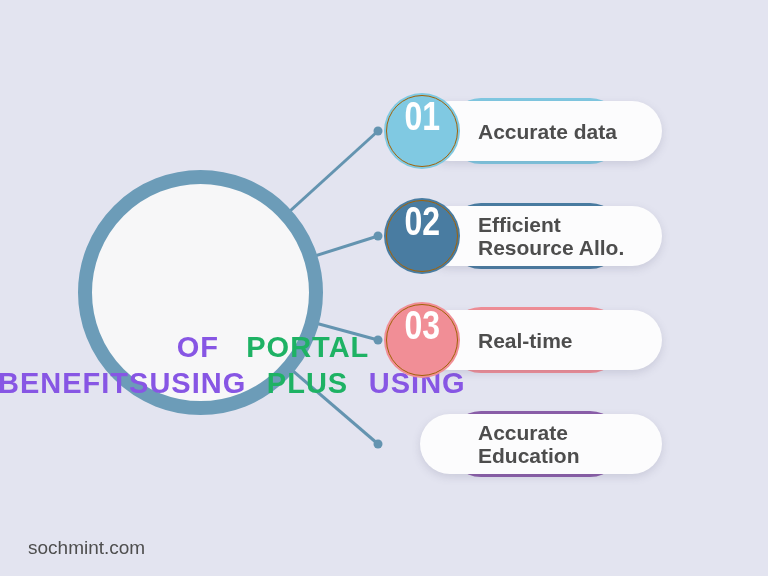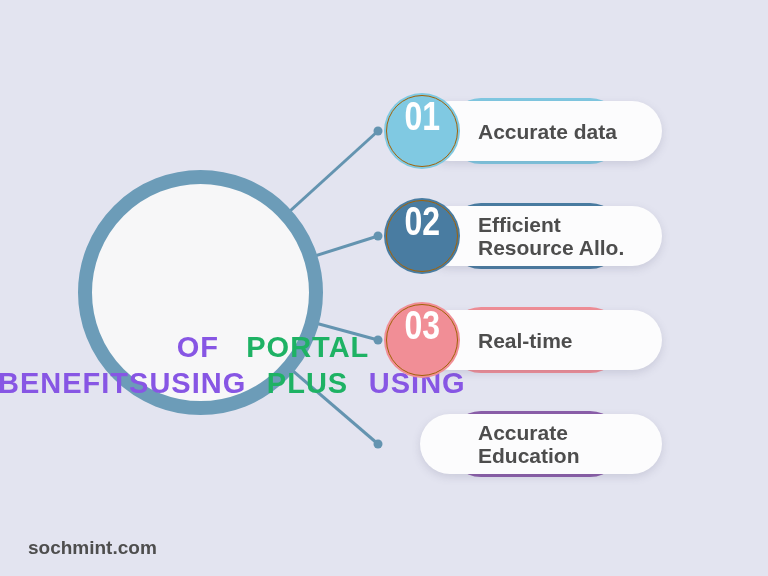--- a/index.html
+++ b/index.html
@@ -81,21 +81,21 @@
     display: flex; flex-direction: column; justify-content: center;
   }
   .label-line {
     font-size: 21px; font-weight: bold; line-height: 23px;
     color: #4D4D4D;
     white-space: nowrap;
   }
 
   .brand {
     position: absolute; left: 28px; top: 537px;
-    font-size: 19px; font-weight: bold; color: #4E4E4E;
+    font-size: 19px; font-weight: normal; color: #4E4E4E;
     z-index: 2;
   }
 </style>
 </head>
 <body style="--c: #E3E4F0;">
 
 <svg class="connectors" viewBox="0 0 768 576" style="--c: #6494B0;">
   <line x1="201" y1="292" x2="378" y2="131"></line>
   <line x1="201" y1="292" x2="378" y2="236"></line>
   <line x1="201" y1="292" x2="378" y2="340"></line>

